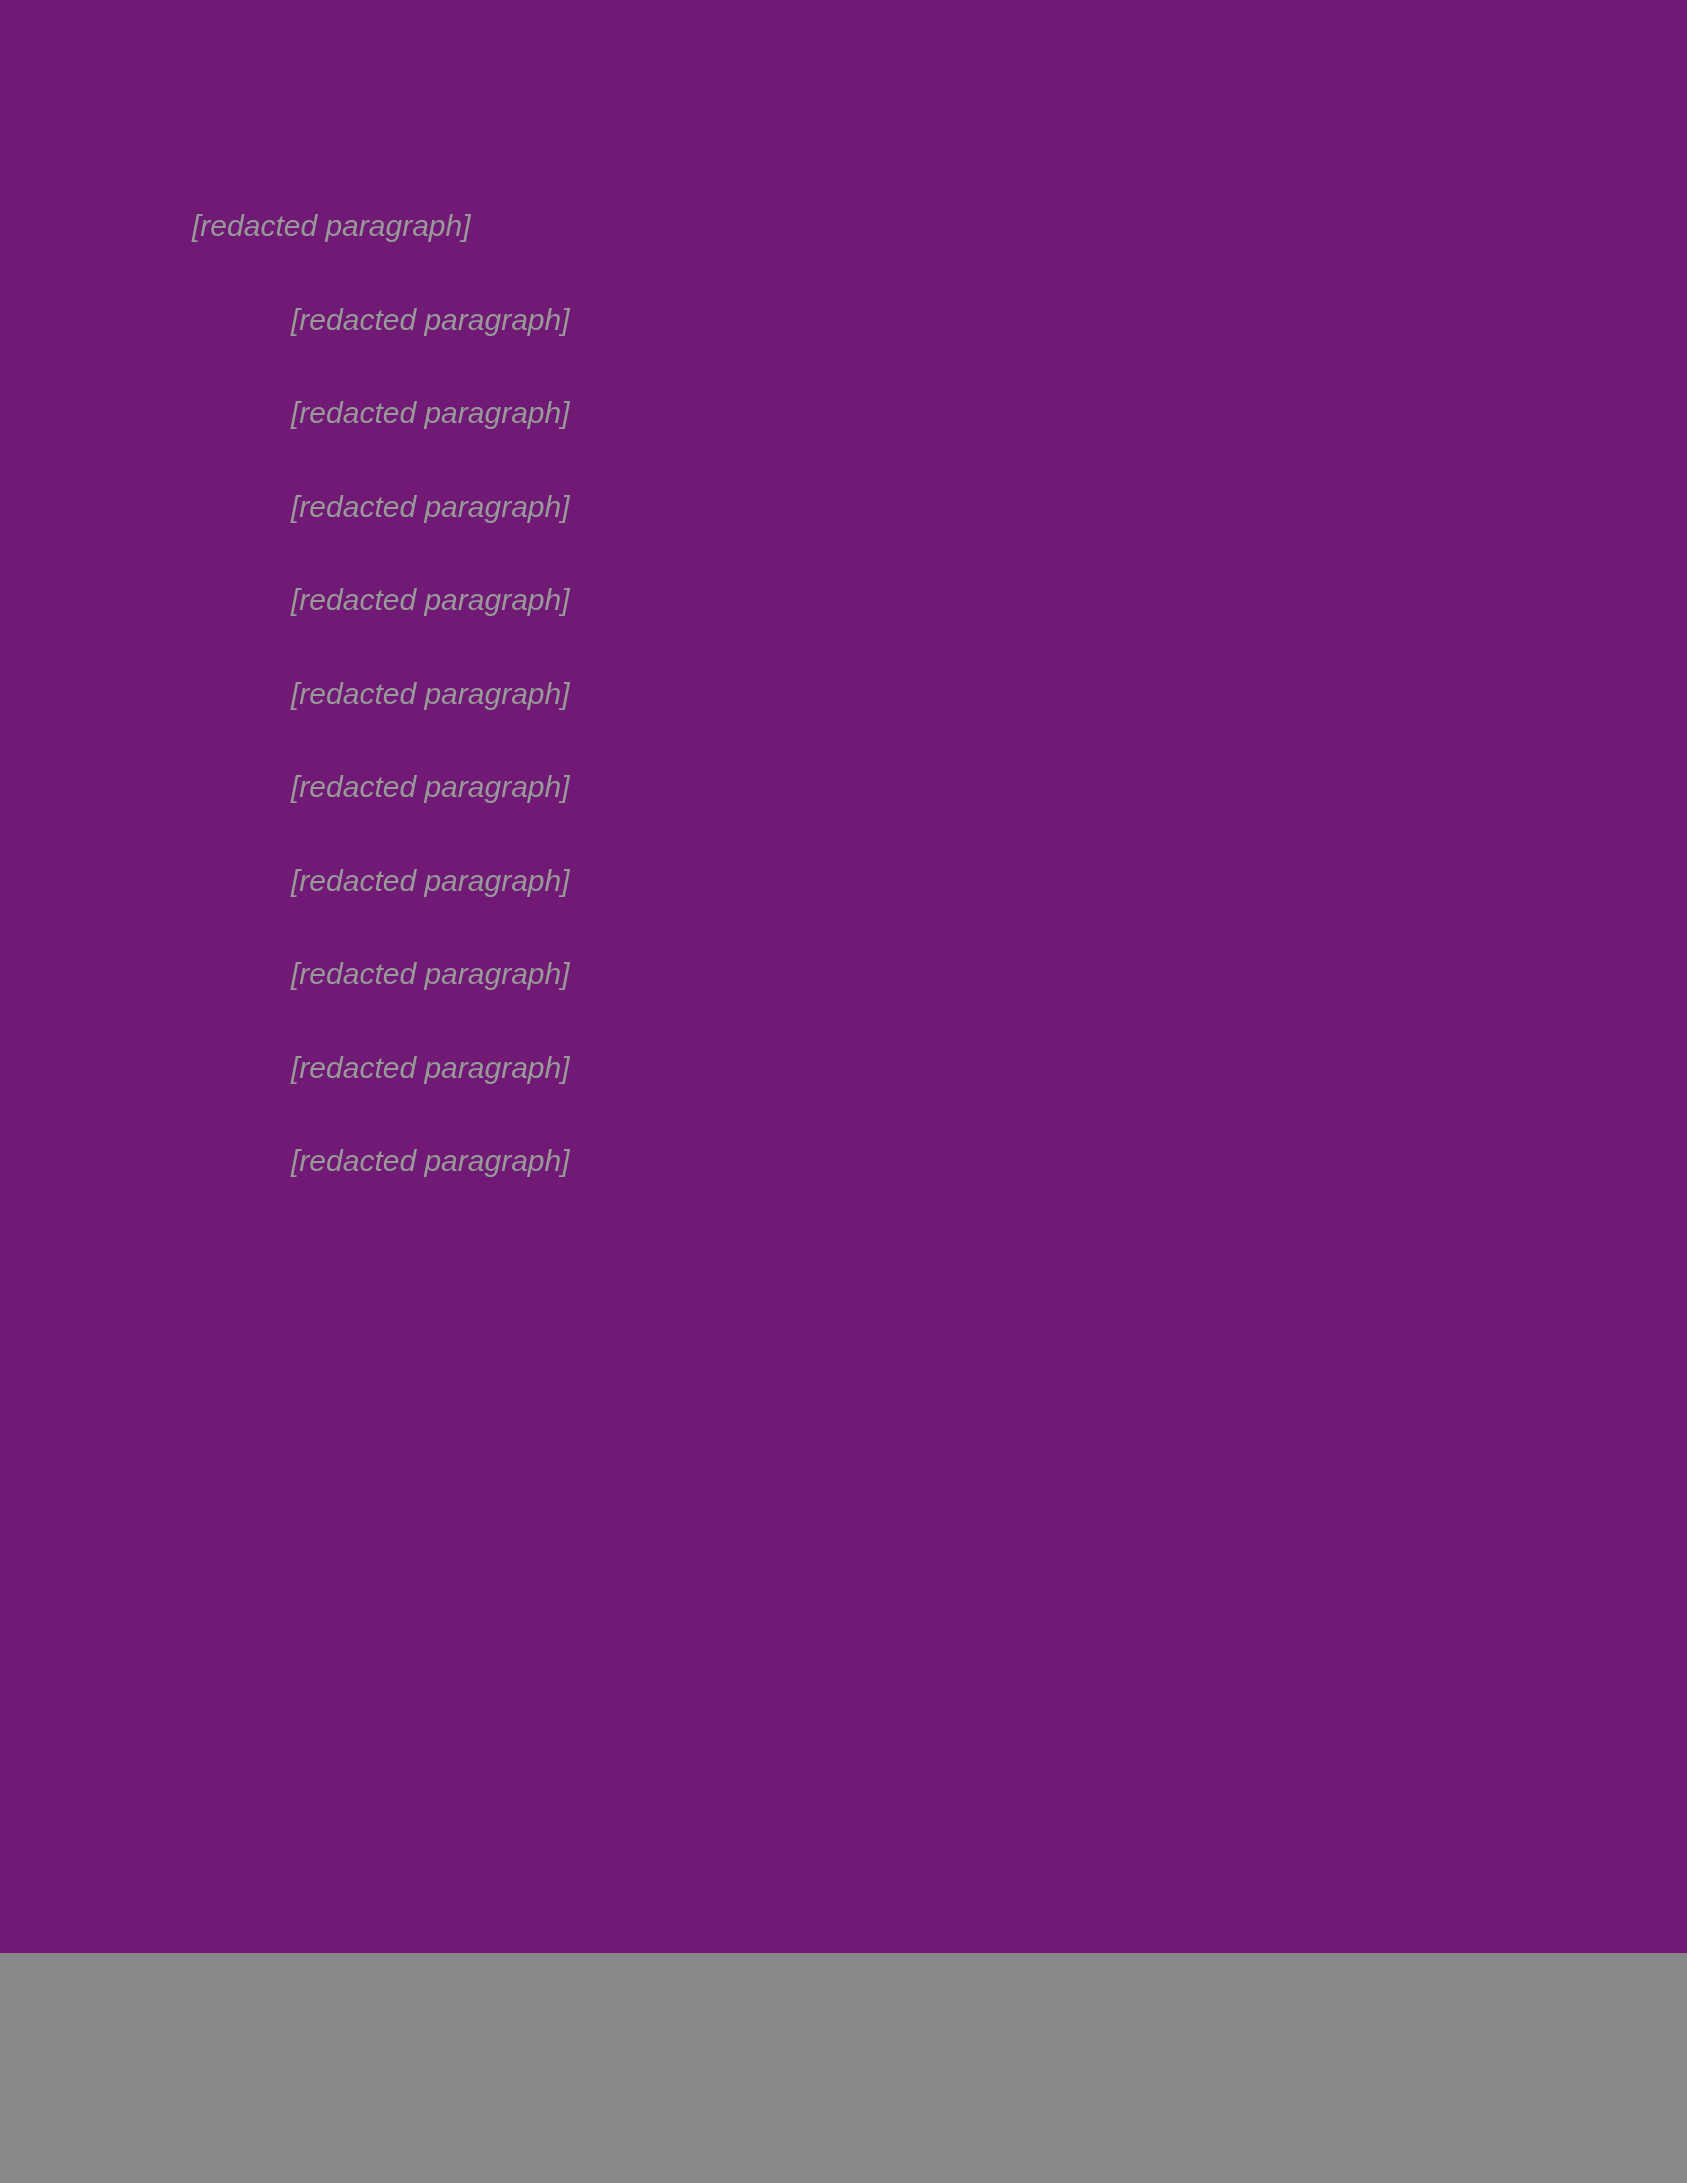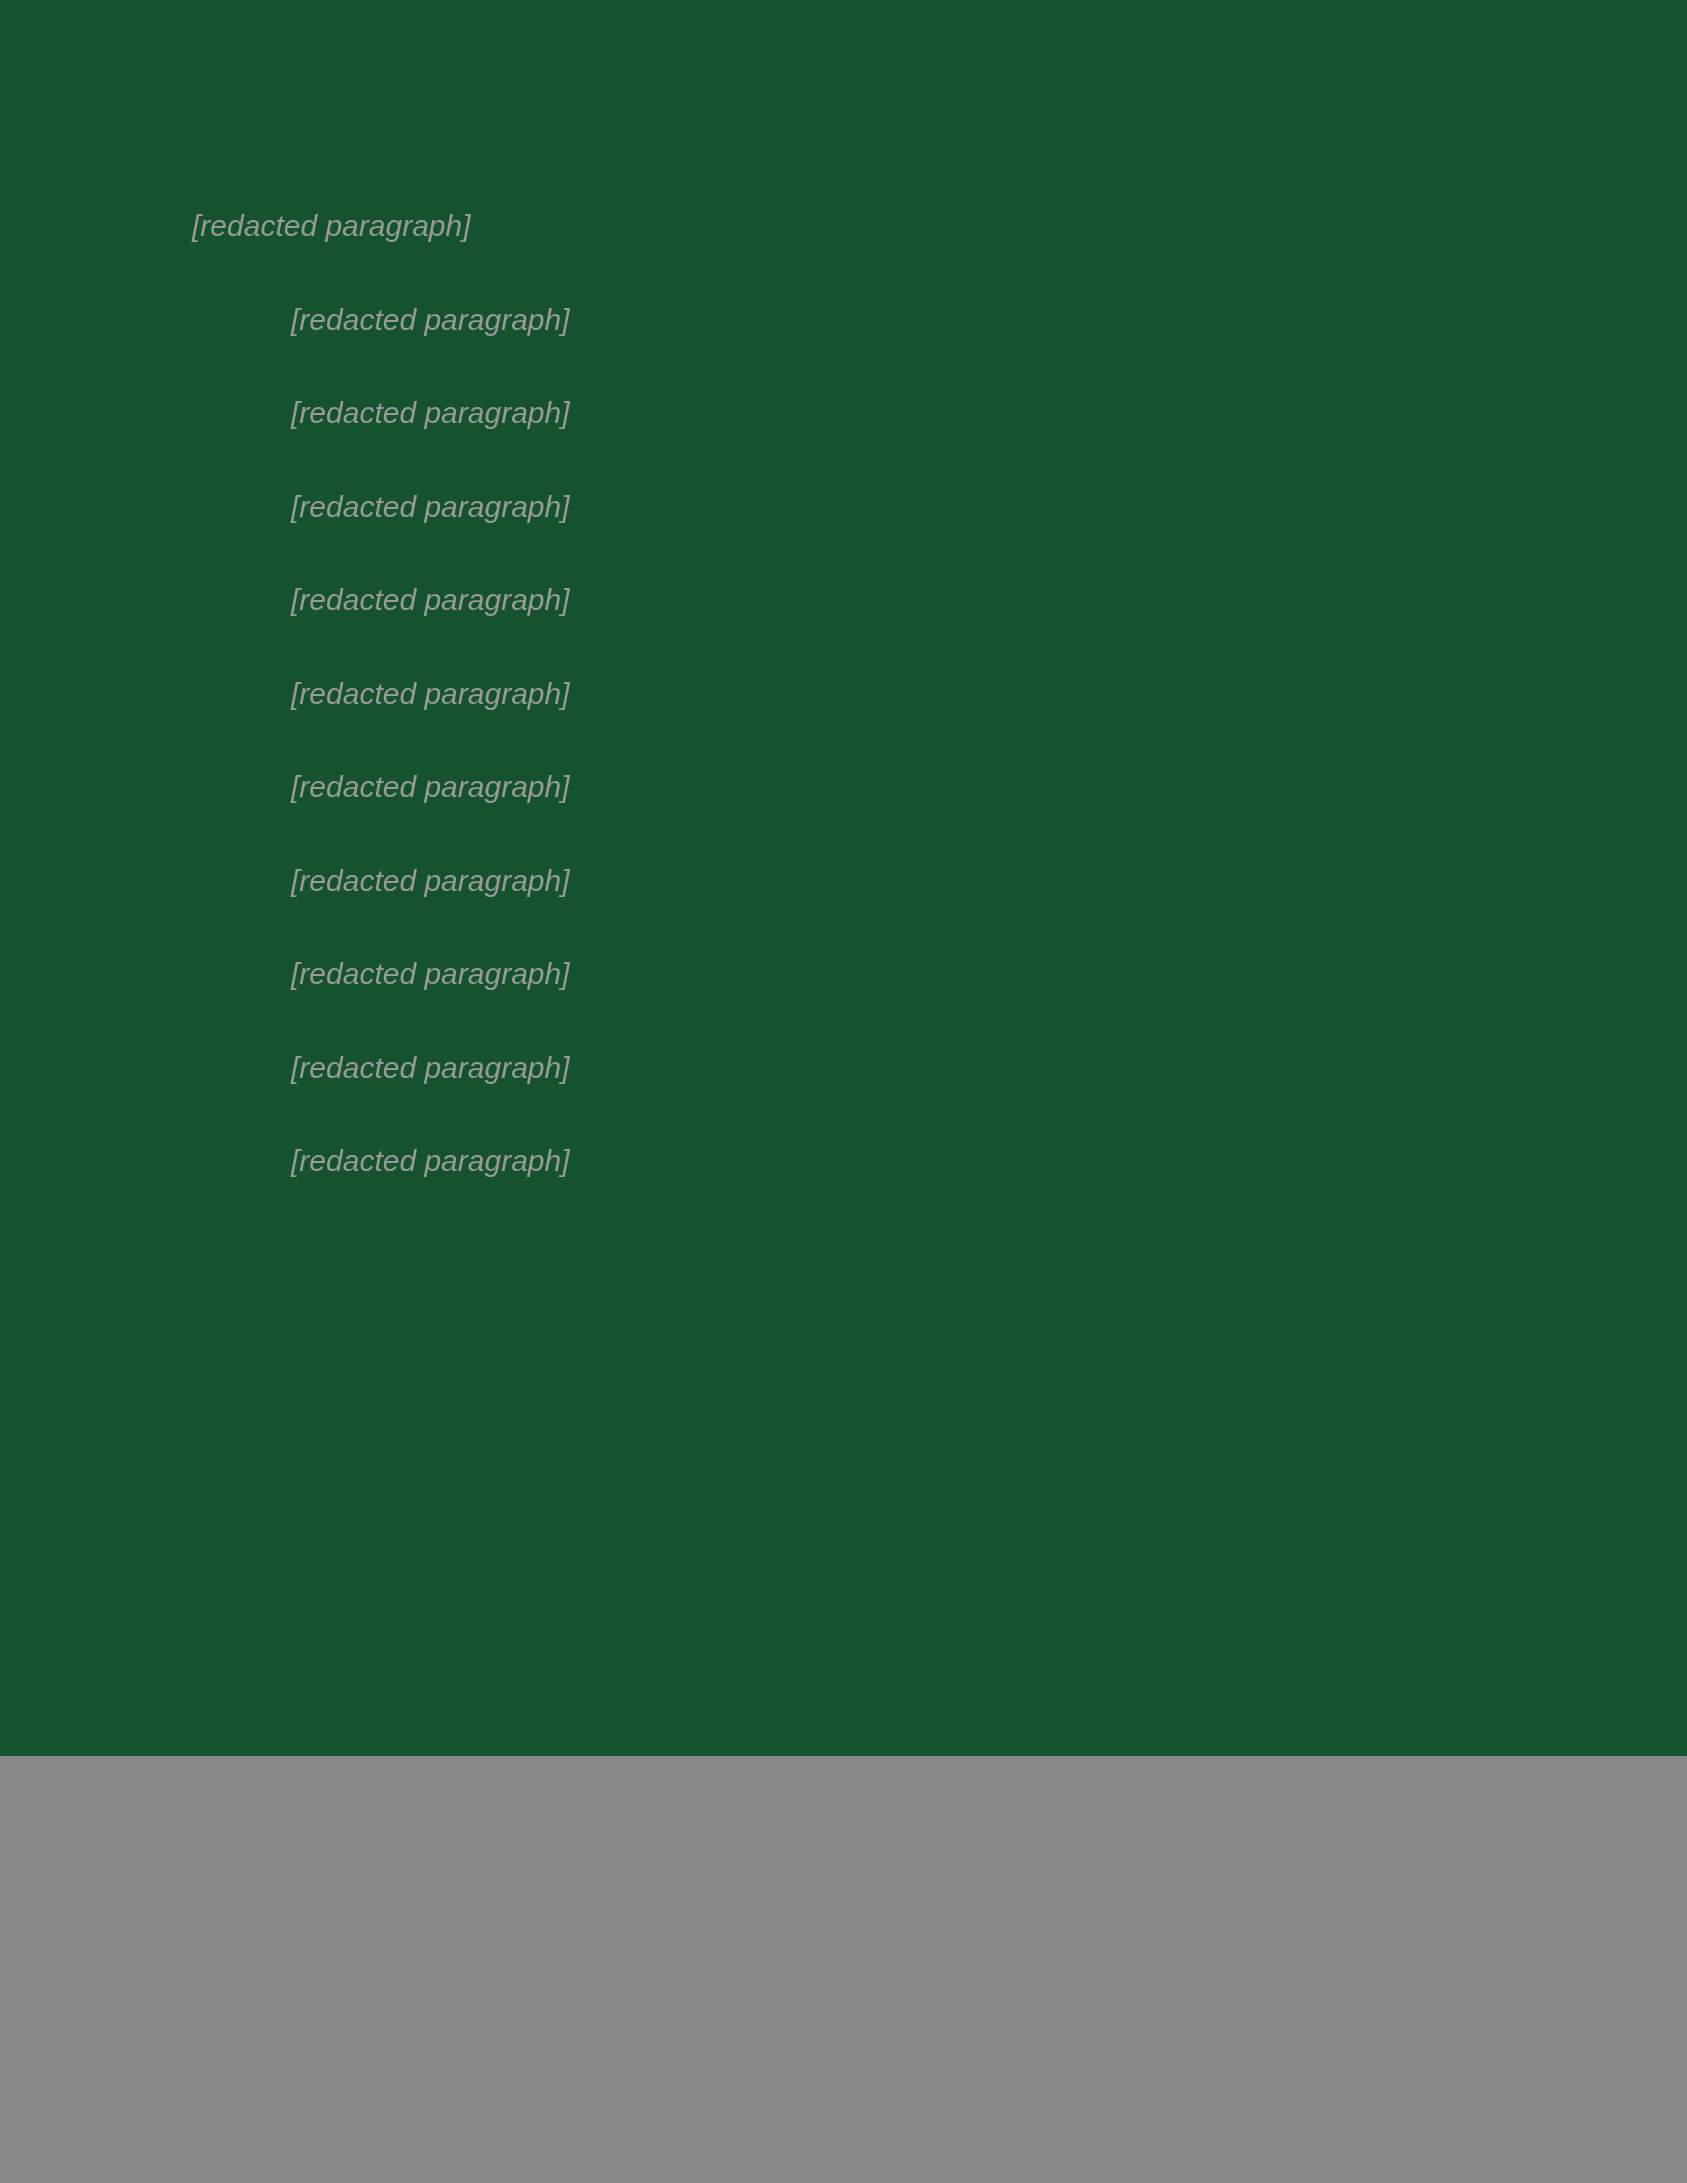--- a/index.html
+++ b/index.html
@@ -1,16 +1,16 @@
 <!DOCTYPE html>
 <html style="font-size:10.6px"><head>
 <meta charset="utf-8">
 <style>
   body { margin:0; background:#888; font-family:"Liberation Sans", sans-serif; }
-  .page { width:1687px; height:1756px; background:#14532d; box-sizing:border-box;
+  .page { width:1687px; height:1953px; background:#701a75; box-sizing:border-box;
           padding:198px 192px; }
   .para { font-size:30px; line-height:1.85; text-align:justify; color:#111;
           margin:0 0 38px 0; }
   .para.indent { text-indent:99px; }
   .redacted { color:#999; font-style:italic; }
 </style>
 </head>
 <body>
 
 <div class="page">

